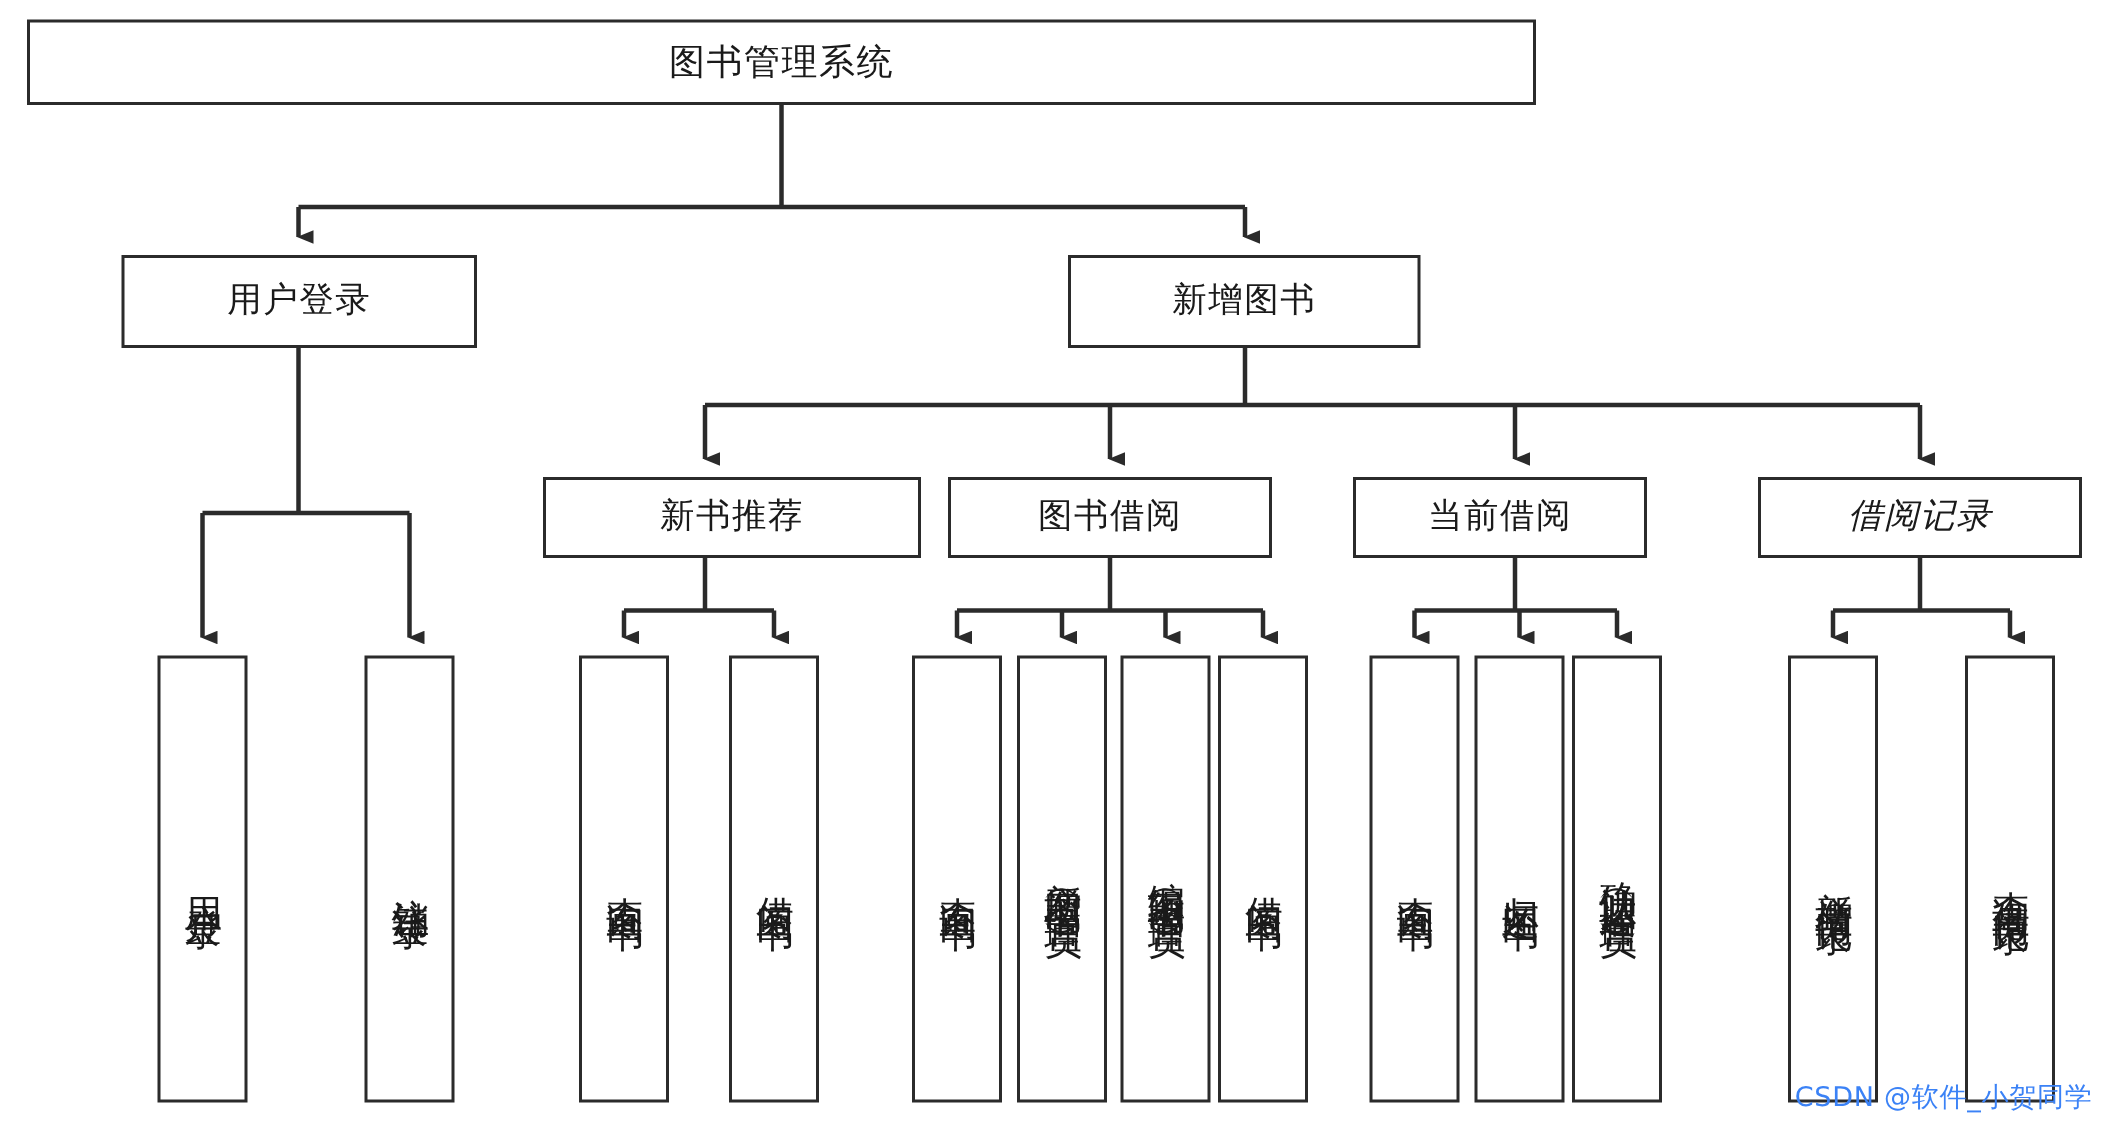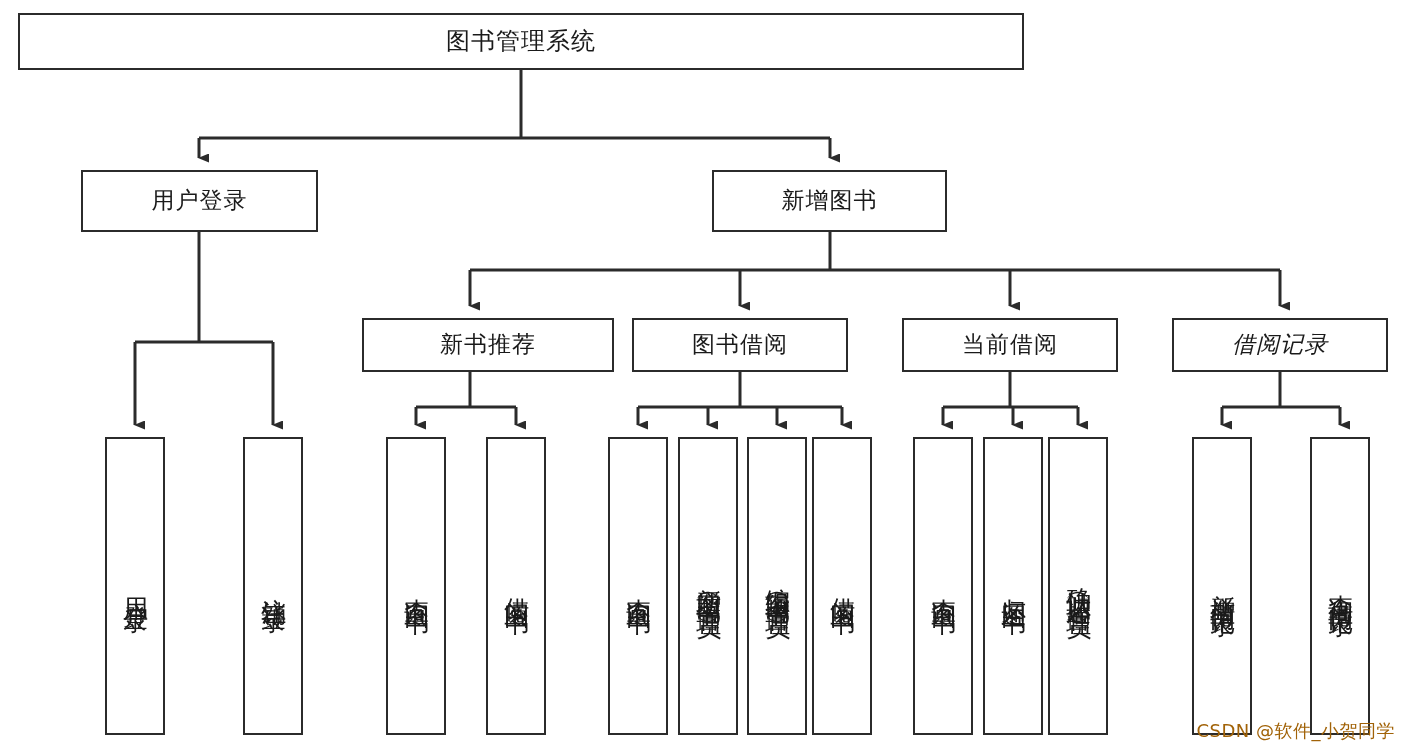--- a/index.html
+++ b/index.html
@@ -57,21 +57,21 @@
   .node.vert .vlabel {
     writing-mode: vertical-rl;
     text-orientation: upright;
     display: block;
   }
   .watermark {
     position: absolute;
     right: 10px;
     bottom: 4px;
     font-size: 18px;
-    color: #a16207;
+    color: #3b82f6;
     white-space: nowrap;
     letter-spacing: 0.5px;
   }
 </style>
 </head>
 <body>
 
 <div id="canvas">
 
   <svg id="wires" viewBox="0 0 1405 747" width="1405" height="747" xmlns="http://www.w3.org/2000/svg">
@@ -126,21 +126,21 @@
     </g>
   </svg>
 
   <div class="node horiz root" id="n-root" style="left: 18px; top: 13px; width: 1006px; height: 57px;">图书管理系统</div>
 
   <div class="node horiz" id="n-user-login" style="left: 81px; top: 170px; width: 237px; height: 62px;">用户登录</div>
   <div class="node horiz" id="n-book-manage" style="left: 712px; top: 170px; width: 235px; height: 62px;">新增图书</div>
 
   <div class="node horiz" id="n-new-book-rec" style="left: 362px; top: 318px; width: 252px; height: 54px;">新书推荐</div>
   <div class="node horiz" id="n-book-borrow" style="left: 632px; top: 318px; width: 216px; height: 54px;">图书借阅</div>
-  <div class="node horiz" id="n-current-borrow" style="left: 902px; top: 318px; width: 216px; height: 54px;">当前借阅</div>
+  <div class="node horiz" id="n-current-borrow" style="left: 902px; top: 318px; width: 196px; height: 54px;">当前借阅</div>
   <div class="node horiz" id="n-borrow-record" style="left: 1172px; top: 318px; width: 216px; height: 54px; font-style: italic;">借阅记录</div>
 
   <div id="leaf-host">
       <div class="node vert" style="left: 105px; top: 437px; width: 60px; height: 298px;">
         <span class="vlabel">用户登录</span>
       </div>
       <div class="node vert" style="left: 243px; top: 437px; width: 60px; height: 298px;">
         <span class="vlabel">注销登录</span>
       </div>
       <div class="node vert" style="left: 386px; top: 437px; width: 60px; height: 298px;">

